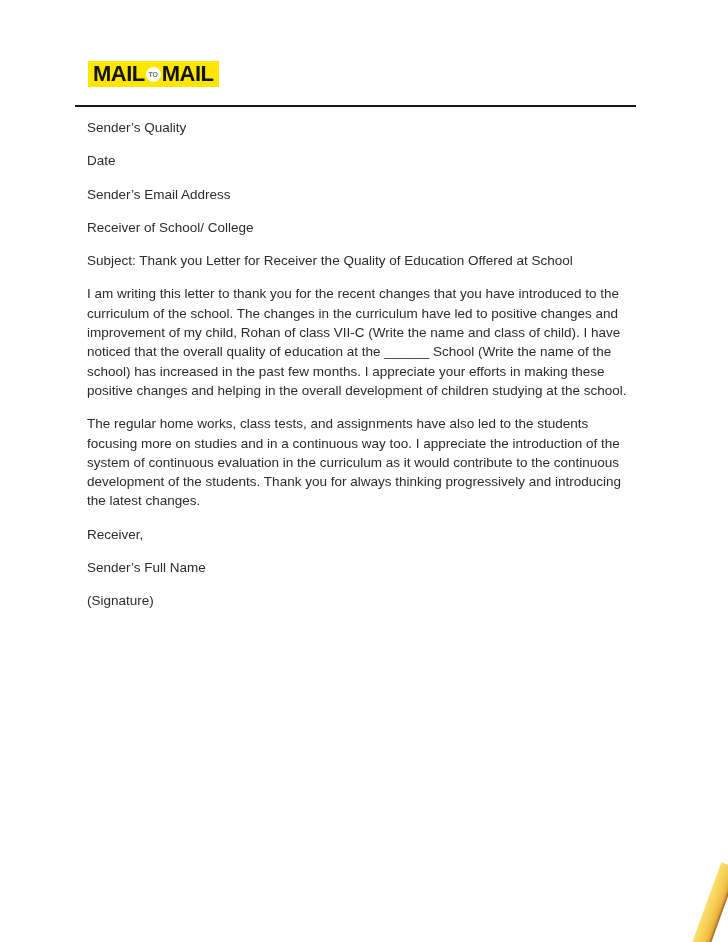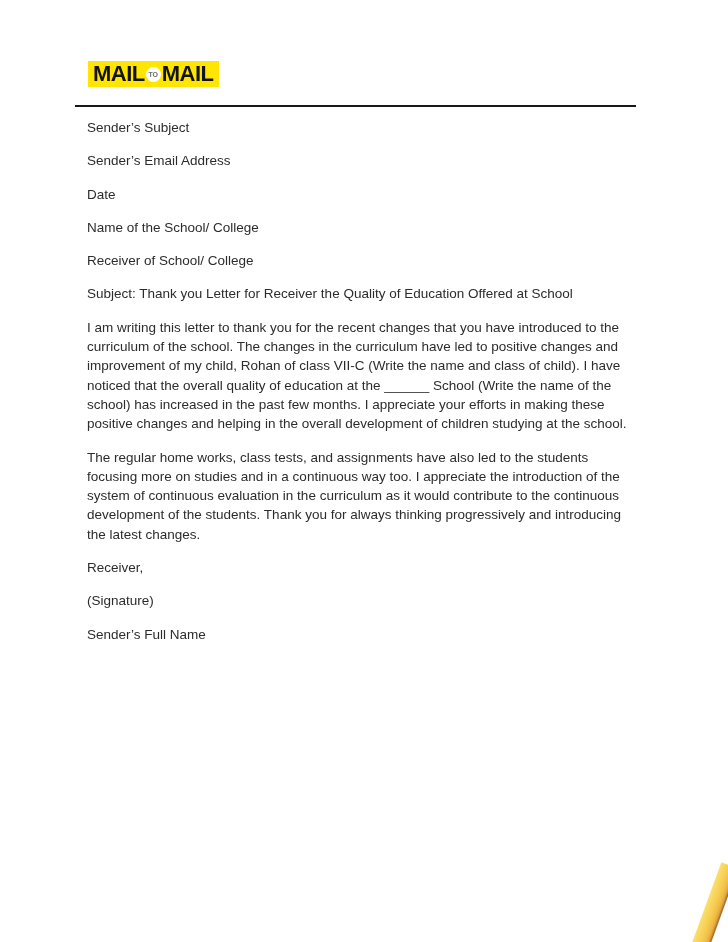--- a/index.html
+++ b/index.html
@@ -70,28 +70,27 @@
 
   <div class="logo">
     <span class="logo-word">MAIL</span>
     <span class="logo-badge">TO</span>
     <span class="logo-word">MAIL</span>
   </div>
 
   <div class="header-rule"></div>
 
   <div class="letter">
-    <p>Sender’s Subject</p>
+    <p>Sender’s Quality</p>
+    <p>Date</p>
     <p>Sender’s Email Address</p>
-    <p>Date</p>
-    <p>Name of the School/ College</p>
     <p>Receiver of School/ College</p>
     <p>Subject: Thank you Letter for Receiver the Quality of Education Offered at School</p>
     <p>I am writing this letter to thank you for the recent changes that you have introduced to the curriculum of the school. The changes in the curriculum have led to positive changes and improvement of my child, Rohan of class VII-C (Write the name and class of child). I have noticed that the overall quality of education at the ______ School (Write the name of the school) has increased in the past few months. I appreciate your efforts in making these positive changes and helping in the overall development of children studying at the school.</p>
     <p>The regular home works, class tests, and assignments have also led to the students focusing more on studies and in a continuous way too. I appreciate the introduction of the system of continuous evaluation in the curriculum as it would contribute to the continuous development of the students. Thank you for always thinking progressively and introducing the latest changes.</p>
     <p>Receiver,</p>
+    <p>Sender’s Full Name</p>
     <p>(Signature)</p>
-    <p>Sender’s Full Name</p>
   </div>
 
   <div class="corner-ribbon"></div>
 
 </div>
 
 </body></html>

